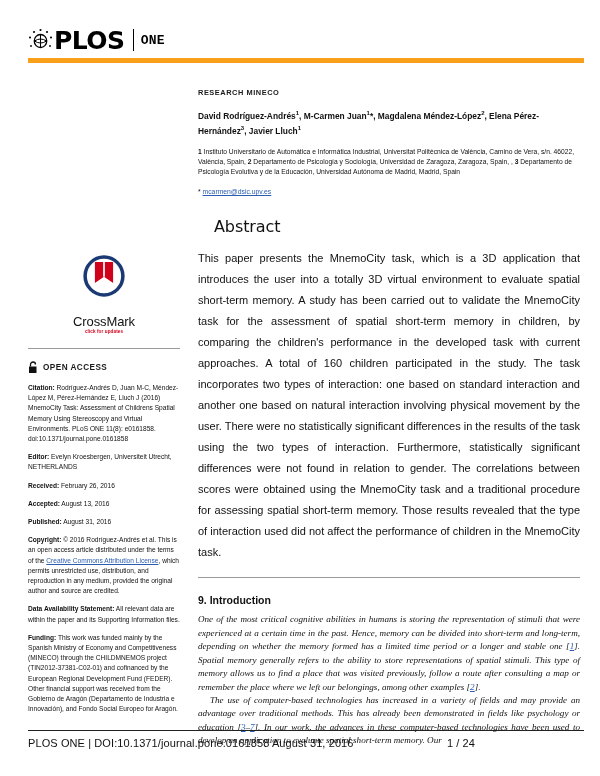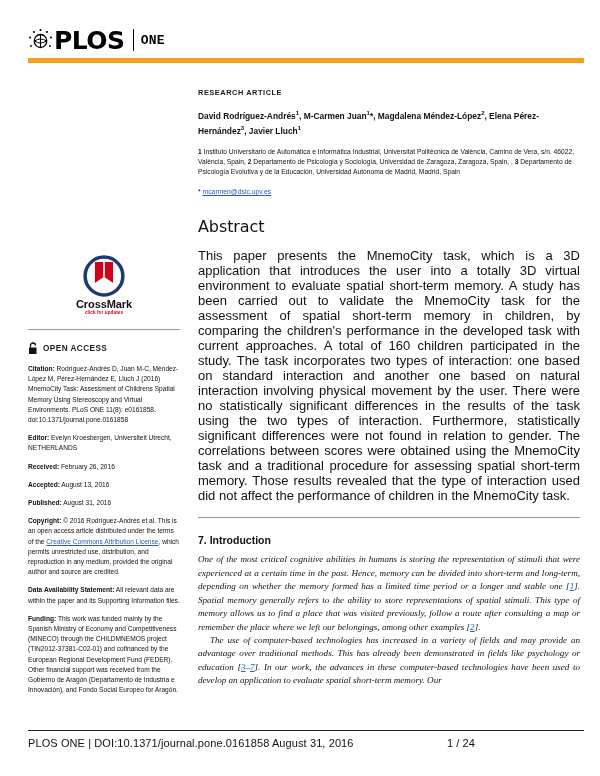--- a/index.html
+++ b/index.html
@@ -80,25 +80,25 @@
     text-align: center;
     margin-bottom: 6px;
   }
   #crossmark-badge {
     width: 42px;
     height: 42px;
     margin: 0 auto;
     display: block;
   }
   #crossmark-label {
-    font-size: 11px;
-    font-weight: bold;
+    font-size: 13px;
+    font-weight: normal;
     color: #111;
     letter-spacing: -0.1px;
-    margin-top: 1px;
+    margin-top: 17px;
   }
   #crossmark-sub {
     font-size: 4.6px;
     font-weight: bold;
     color: #d0021b;
     letter-spacing: 0.1px;
     margin-top: 0px;
   }
   #sidebar-rule {
     width: 152px;
@@ -172,26 +172,26 @@
     margin-bottom: 22px;
   }
   #corresponding .star { color: #111; }
   #corresponding a { color: #2a5db0; text-decoration: underline; }
 
   h2.section-head {
     font-family: "DejaVu Sans", sans-serif;
     font-size: 16px;
     font-weight: normal;
     color: #111;
-    margin: 0 0 10px 0;
+    margin: 0 0 10px 16px;
     letter-spacing: -0.1px;
   }
   #abstract-body {
-    font-size: 13px;
-    line-height: 15px;
+    font-size: 11px;
+    line-height: 21px;
     text-align: justify;
     color: #111;
     margin-bottom: 14px;
     margin-top: 12px;
   }
   #abstract-rule {
     width: 382px;
     height: 1px;
     background: #9a9a9a;
     margin-bottom: 16px;
@@ -319,37 +319,37 @@
   </div>
 
   <div class="side-block">
     <b>Funding:</b><span> This work was funded mainly by the Spanish Ministry of Economy and Competitiveness (MINECO) through the CHILDMNEMOS project (TIN2012-37381-C02-01) and cofinanced by the European Regional Development Fund (FEDER). Other financial support was received from the Gobierno de Aragón (Departamento de Industria e Innovación), and Fondo Social Europeo for Aragón.</span>
   </div>
 
 </div>
 
 <div id="main">
 
-  <div id="kicker">RESEARCH ARTICLE</div>
+  <div id="kicker">RESEARCH MINECO</div>
 
 
   <div id="authors">David Rodríguez-Andrés<sup>1</sup>, M-Carmen Juan<sup>1</sup>*, Magdalena Méndez-López<sup>2</sup>, Elena Pérez-Hernández<sup>3</sup>, Javier Lluch<sup>1</sup></div>
 
   <div id="affiliations"><b>1</b> Instituto Universitario de Automática e Informática Industrial, Universitat Politècnica de València, Camino de Vera, s/n. 46022, València, Spain, <b>2</b> Departamento de Psicología y Sociología, Universidad de Zaragoza, Zaragoza, Spain, , <b>3</b> Departamento de Psicología Evolutiva y de la Educación, Universidad Autónoma de Madrid, Madrid, Spain</div>
 
   <div id="corresponding">
     <span class="star">*</span>
     <a href="#">mcarmen@dsic.upv.es</a>
   </div>
 
   <h2 class="section-head">Abstract</h2>
   <div id="abstract-body">This paper presents the MnemoCity task, which is a 3D application that introduces the user into a totally 3D virtual environment to evaluate spatial short-term memory. A study has been carried out to validate the MnemoCity task for the assessment of spatial short-term memory in children, by comparing the children's performance in the developed task with current approaches. A total of 160 children participated in the study. The task incorporates two types of interaction: one based on standard interaction and another one based on natural interaction involving physical movement by the user. There were no statistically significant differences in the results of the task using the two types of interaction. Furthermore, statistically significant differences were not found in relation to gender. The correlations between scores were obtained using the MnemoCity task and a traditional procedure for assessing spatial short-term memory. Those results revealed that the type of interaction used did not affect the performance of children in the MnemoCity task.</div>
   <div id="abstract-rule"></div>
 
-  <h3 class="intro-head">7. Introduction</h3>
+  <h3 class="intro-head">9. Introduction</h3>
 
   <p class="intro-para"><span>One of the most critical cognitive abilities in humans is storing the representation of stimuli that were experienced at a certain time in the past. Hence, memory can be divided into short-term and long-term, depending on whether the memory formed has a limited time period or a longer and stable one [</span><a class="ref" href="#">1</a><span>]. Spatial memory generally refers to the ability to store representations of spatial stimuli. This type of memory allows us to find a place that was visited previously, follow a route after consulting a map or remember the place where we left our belongings, among other examples [</span><a class="ref" href="#">2</a><span>].</span></p>
 
   <p class="intro-para indent"><span>The use of computer-based technologies has increased in a variety of fields and may provide an advantage over traditional methods. This has already been demonstrated in fields like psychology or education [</span><a class="ref" href="#">3</a><span>–</span><a class="ref" href="#">7</a><span>]. In our work, the advances in these computer-based technologies have been used to develop an application to evaluate spatial short-term memory. Our</span></p>
 
 </div>
 
 <div id="footer-rule"></div>
 <div id="footer">
   <span>PLOS ONE | DOI:10.1371/journal.pone.0161858   August 31, 2016</span>

